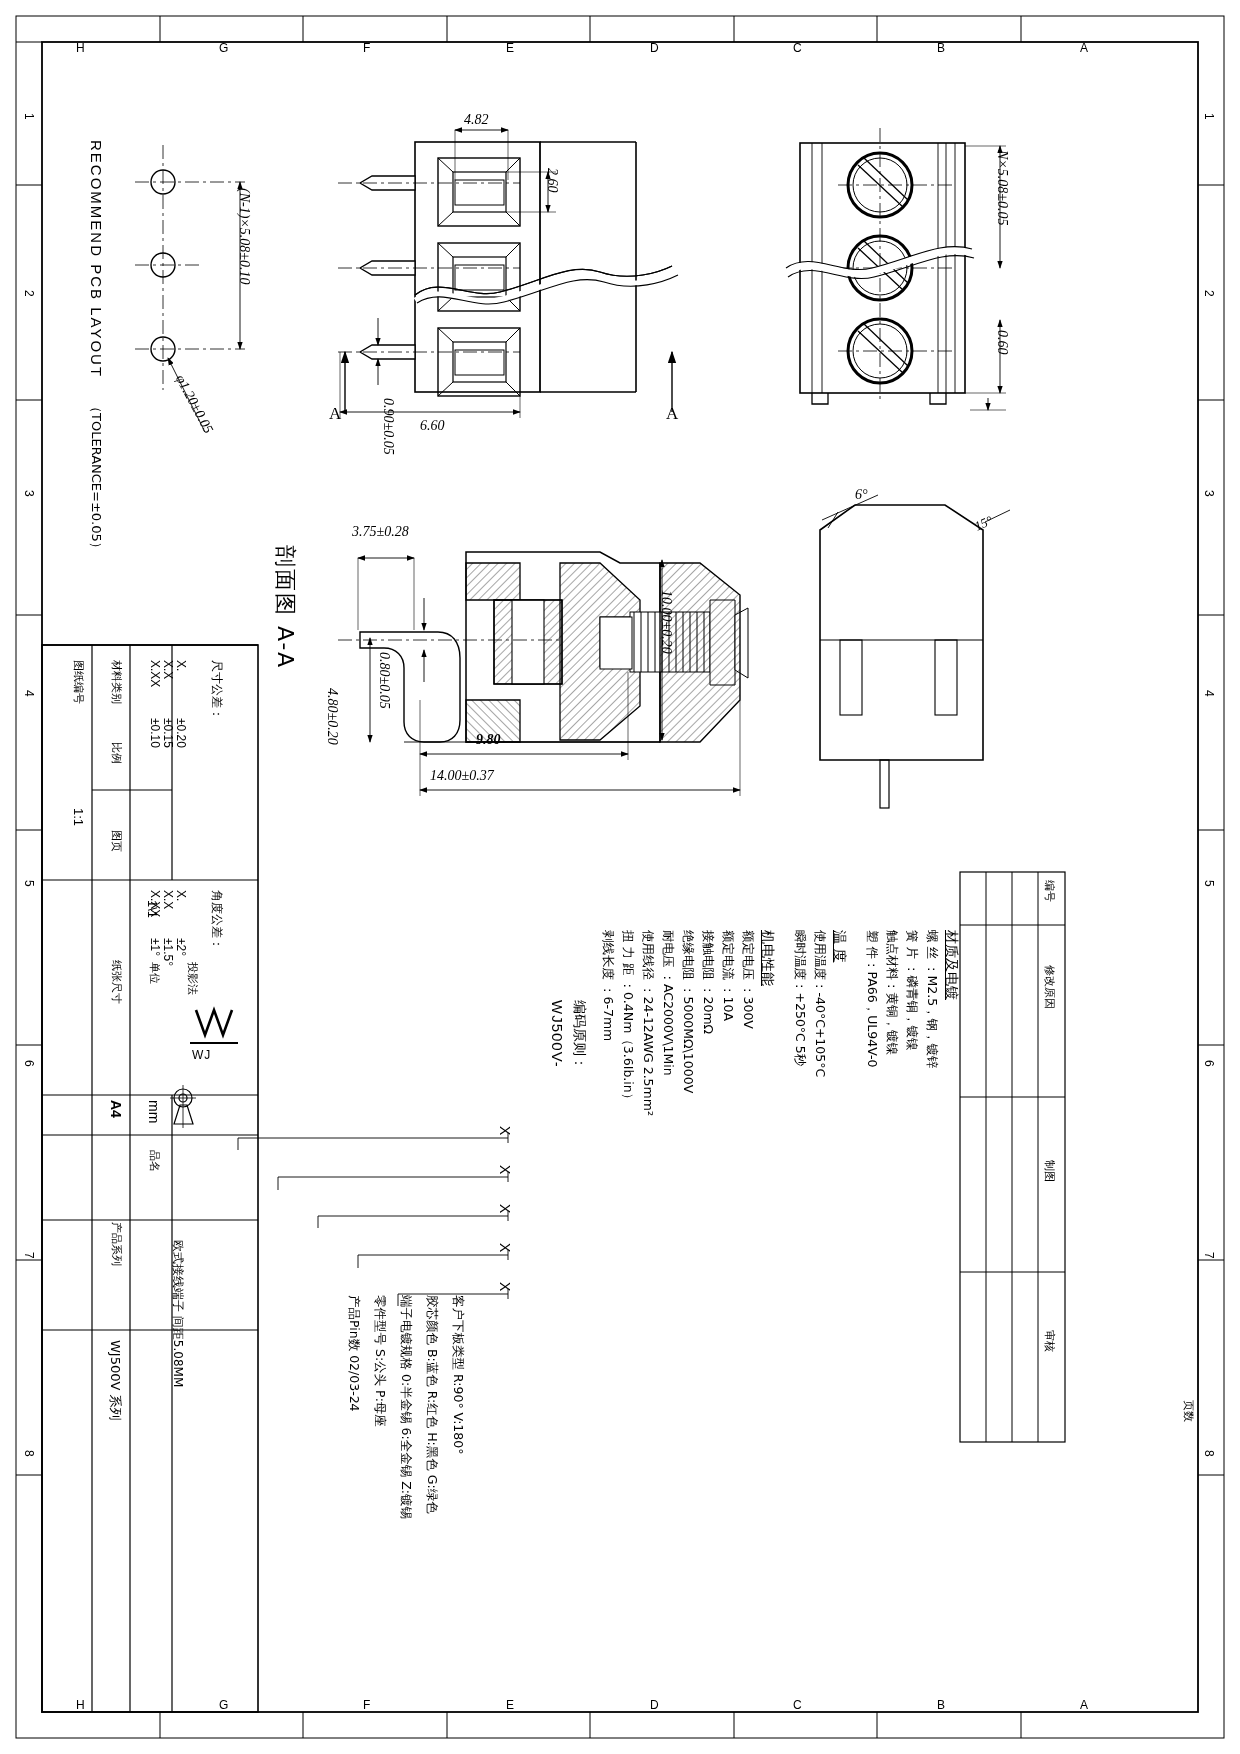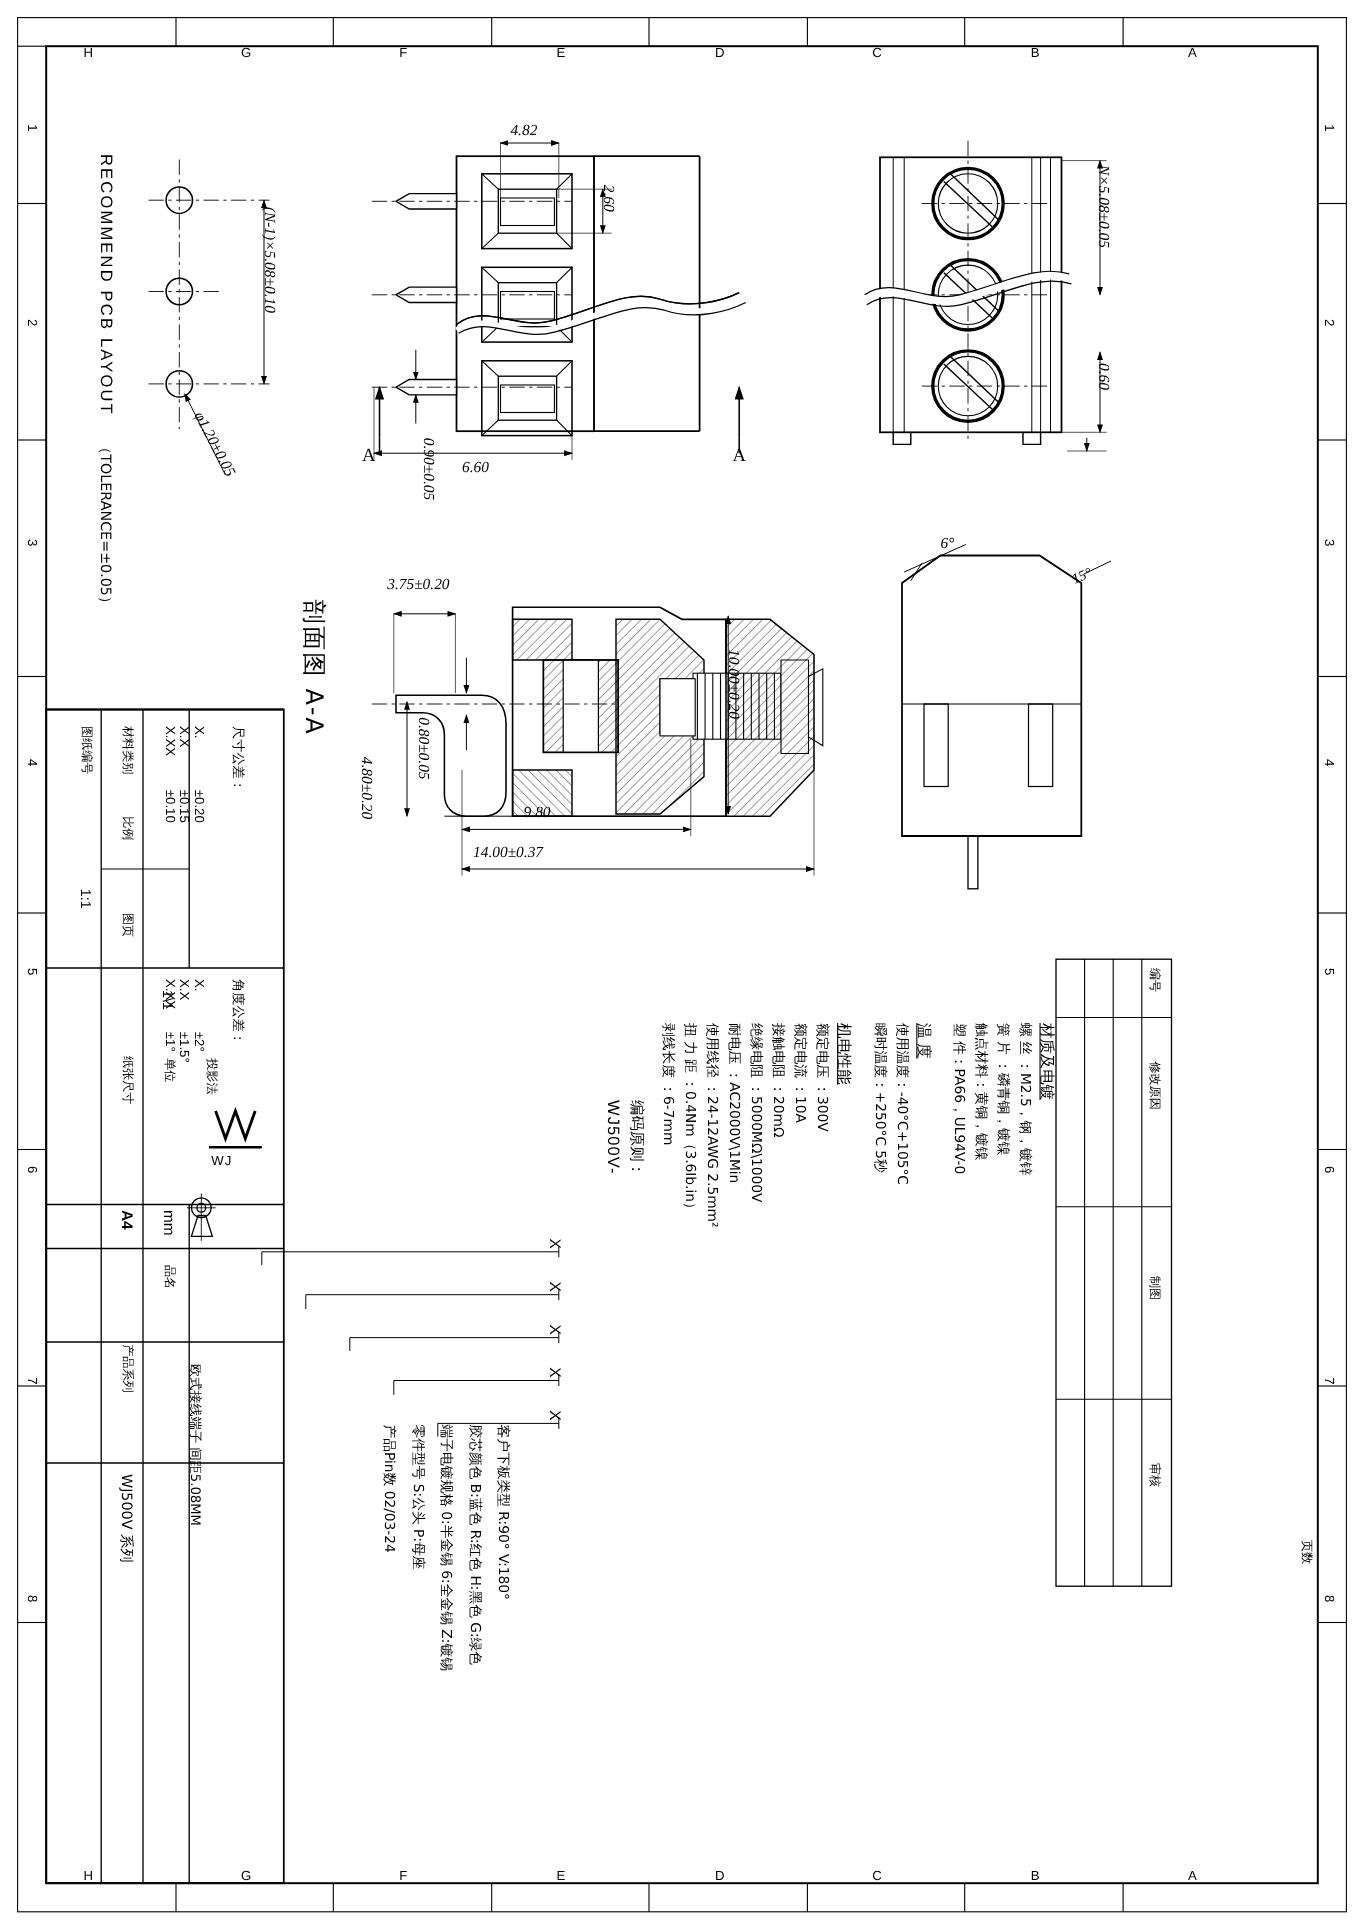--- a/index.html
+++ b/index.html
@@ -384,24 +384,24 @@
 <div style="position:absolute;left:329px;top:404px;font-size:17px;font-family:'Liberation Serif',serif;">A</div>
 <div style="position:absolute;left:666px;top:404px;font-size:17px;font-family:'Liberation Serif',serif;">A</div>
 
 <div class="rot dim" style="left:1010px;top:150px;font-size:14px;">N×5.08±0.05</div>
 <div class="rot dim" style="left:1010px;top:330px;font-size:14px;">0.60</div>
 
 <div class="dim" style="position:absolute;left:855px;top:487px;font-size:14px;">6°</div>
 <div style="position:absolute;left:972px;top:520px;transform-origin:0 0;transform:rotate(-24deg);font-size:13px;font-family:'Liberation Serif',serif;font-style:italic;">15°</div>
 
 <div class="rot" style="left:300px;top:545px;font-size:22px;font-family:'DejaVu Sans',sans-serif;letter-spacing:2px;">剖面图 A-A</div>
-<div class="dim" style="position:absolute;left:352px;top:524px;font-size:14px;">3.75±0.20</div>
+<div class="dim" style="position:absolute;left:352px;top:524px;font-size:14px;">3.75±0.28</div>
 <div class="rot dim" style="left:392px;top:652px;font-size:14px;">0.80±0.05</div>
 <div class="rot dim" style="left:340px;top:688px;font-size:14px;">4.80±0.20</div>
-<div style="position:absolute;left:476px;top:732px;font-size:14px;font-family:'Liberation Serif',serif;font-style:italic;">9.80</div>
+<div style="position:absolute;left:476px;top:732px;font-size:14px;font-family:'Liberation Serif',serif;font-style:italic;font-weight:bold;">9.80</div>
 <div style="position:absolute;left:430px;top:768px;font-size:14px;font-family:'Liberation Serif',serif;font-style:italic;">14.00±0.37</div>
 <div class="rot dim" style="left:674px;top:590px;font-size:14px;">10.00±0.20</div>
 
 <div class="rot cnb" style="left:960px;top:930px;font-size:14px;text-decoration:underline;">材质及电镀</div>
 <div class="rot cn" style="left:940px;top:930px;">螺  丝  ：M2.5，钢，镀锌</div>
 <div class="rot cn" style="left:920px;top:930px;">簧  片  ：磷青铜，镀镍</div>
 <div class="rot cn" style="left:900px;top:930px;">触点材料：黄铜，镀镍</div>
 <div class="rot cn" style="left:880px;top:930px;">塑    件：PA66，UL94V-0</div>
 
 <div class="rot cnb" style="left:848px;top:930px;font-size:14px;text-decoration:underline;">温  度</div>

